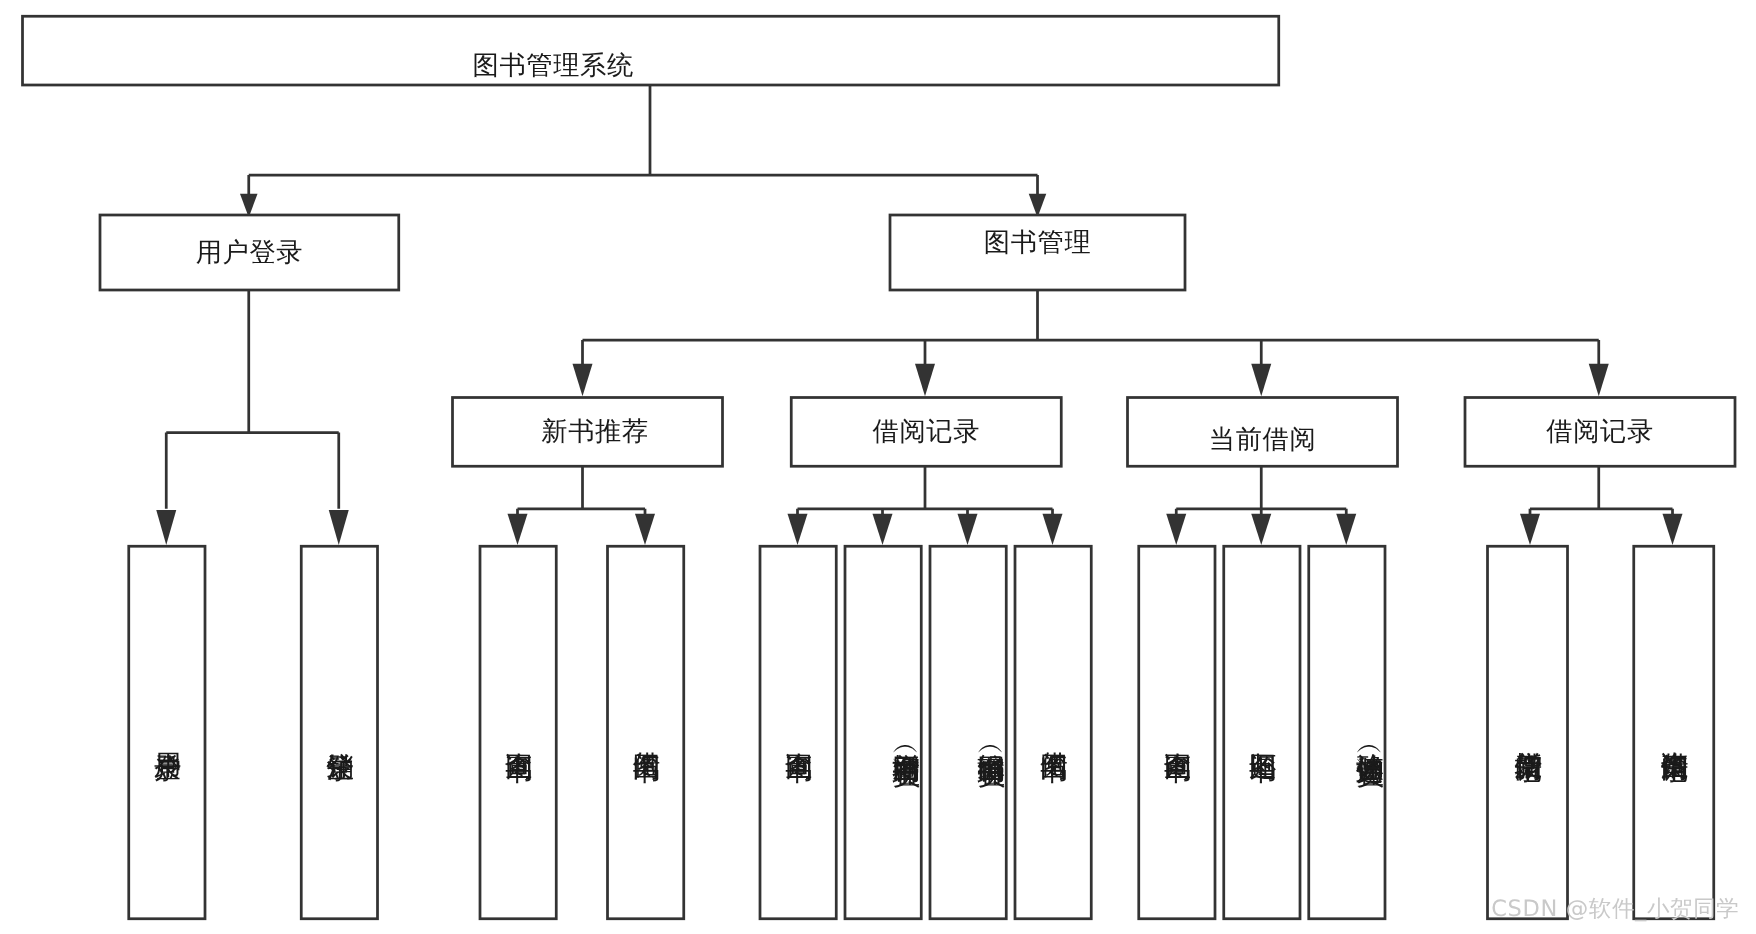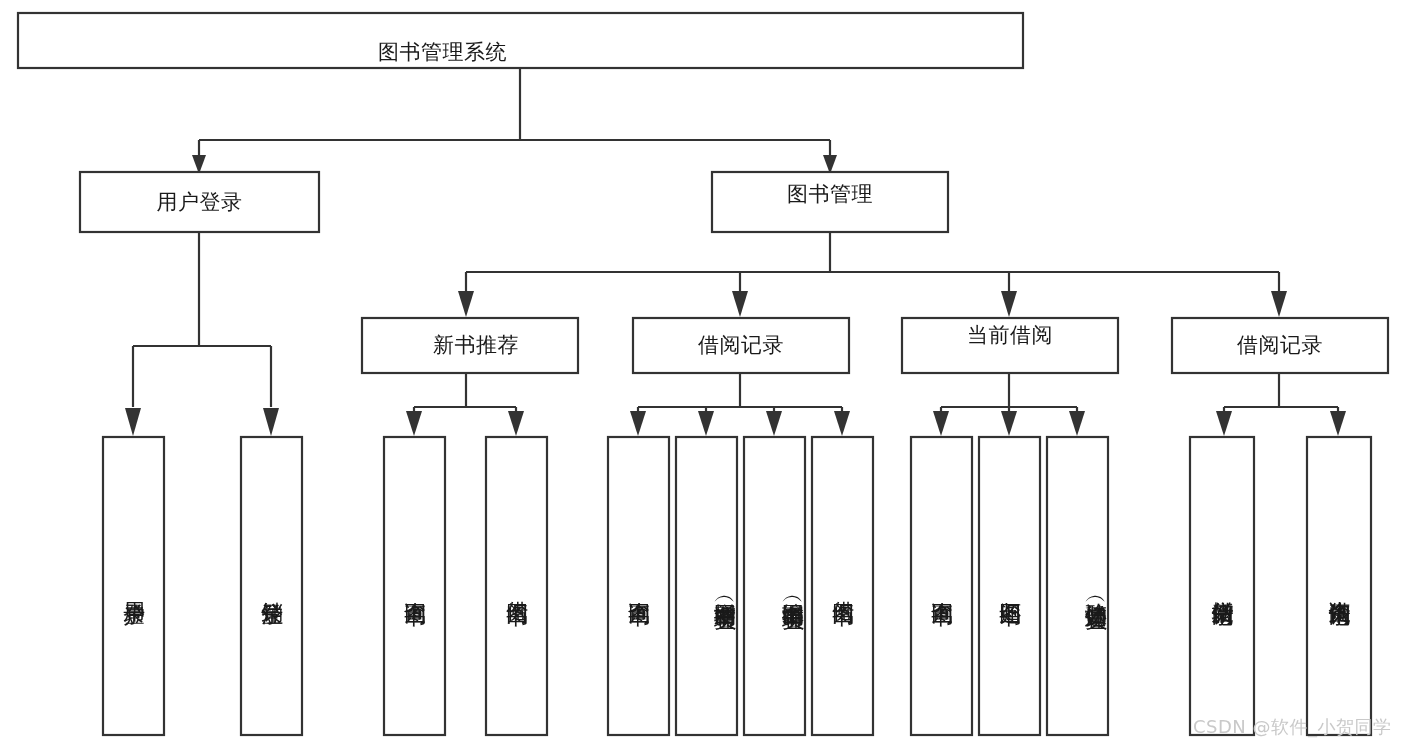--- a/index.html
+++ b/index.html
@@ -191,21 +191,21 @@
   <div class="node-label horiz" style="left:18px; top:25px; width:849px; height:55px;">图书管理系统</div>
 
   <div class="node-label horiz" style="left:80px; top:172px; width:239px; height:60px;">用户登录</div>
 
   <div class="node-label horiz" style="left:712px; top:172px; width:236px; height:44px;">图书管理</div>
 
   <div class="node-label horiz" style="left:362px; top:318px; width:216px; height:55px;padding-left:12px;">新书推荐</div>
 
   <div class="node-label horiz" style="left:633px; top:318px; width:216px; height:55px;">借阅记录</div>
 
-  <div class="node-label horiz" style="left:902px; top:308px; width:216px; height:55px;">当前借阅</div>
+  <div class="node-label horiz" style="left:902px; top:324px; width:216px; height:55px;">当前借阅</div>
 
   <div class="node-label horiz" style="left:1172px; top:318px; width:216px; height:55px;">借阅记录</div>
 
   <div class="node-label vert" style="left:103px; top:437px; width:61px; height:298px;">用户登录</div>
   <div class="node-label vert" style="left:241px; top:437px; width:61px; height:298px;">注销登录</div>
 
   <div class="node-label vert" style="left:384px; top:437px; width:61px; height:298px;">查询图书</div>
   <div class="node-label vert" style="left:486px; top:437px; width:61px; height:298px;">借阅图书</div>
 
   <div class="node-label vert" style="left:608px; top:437px; width:61px; height:298px;">查询图书</div>

